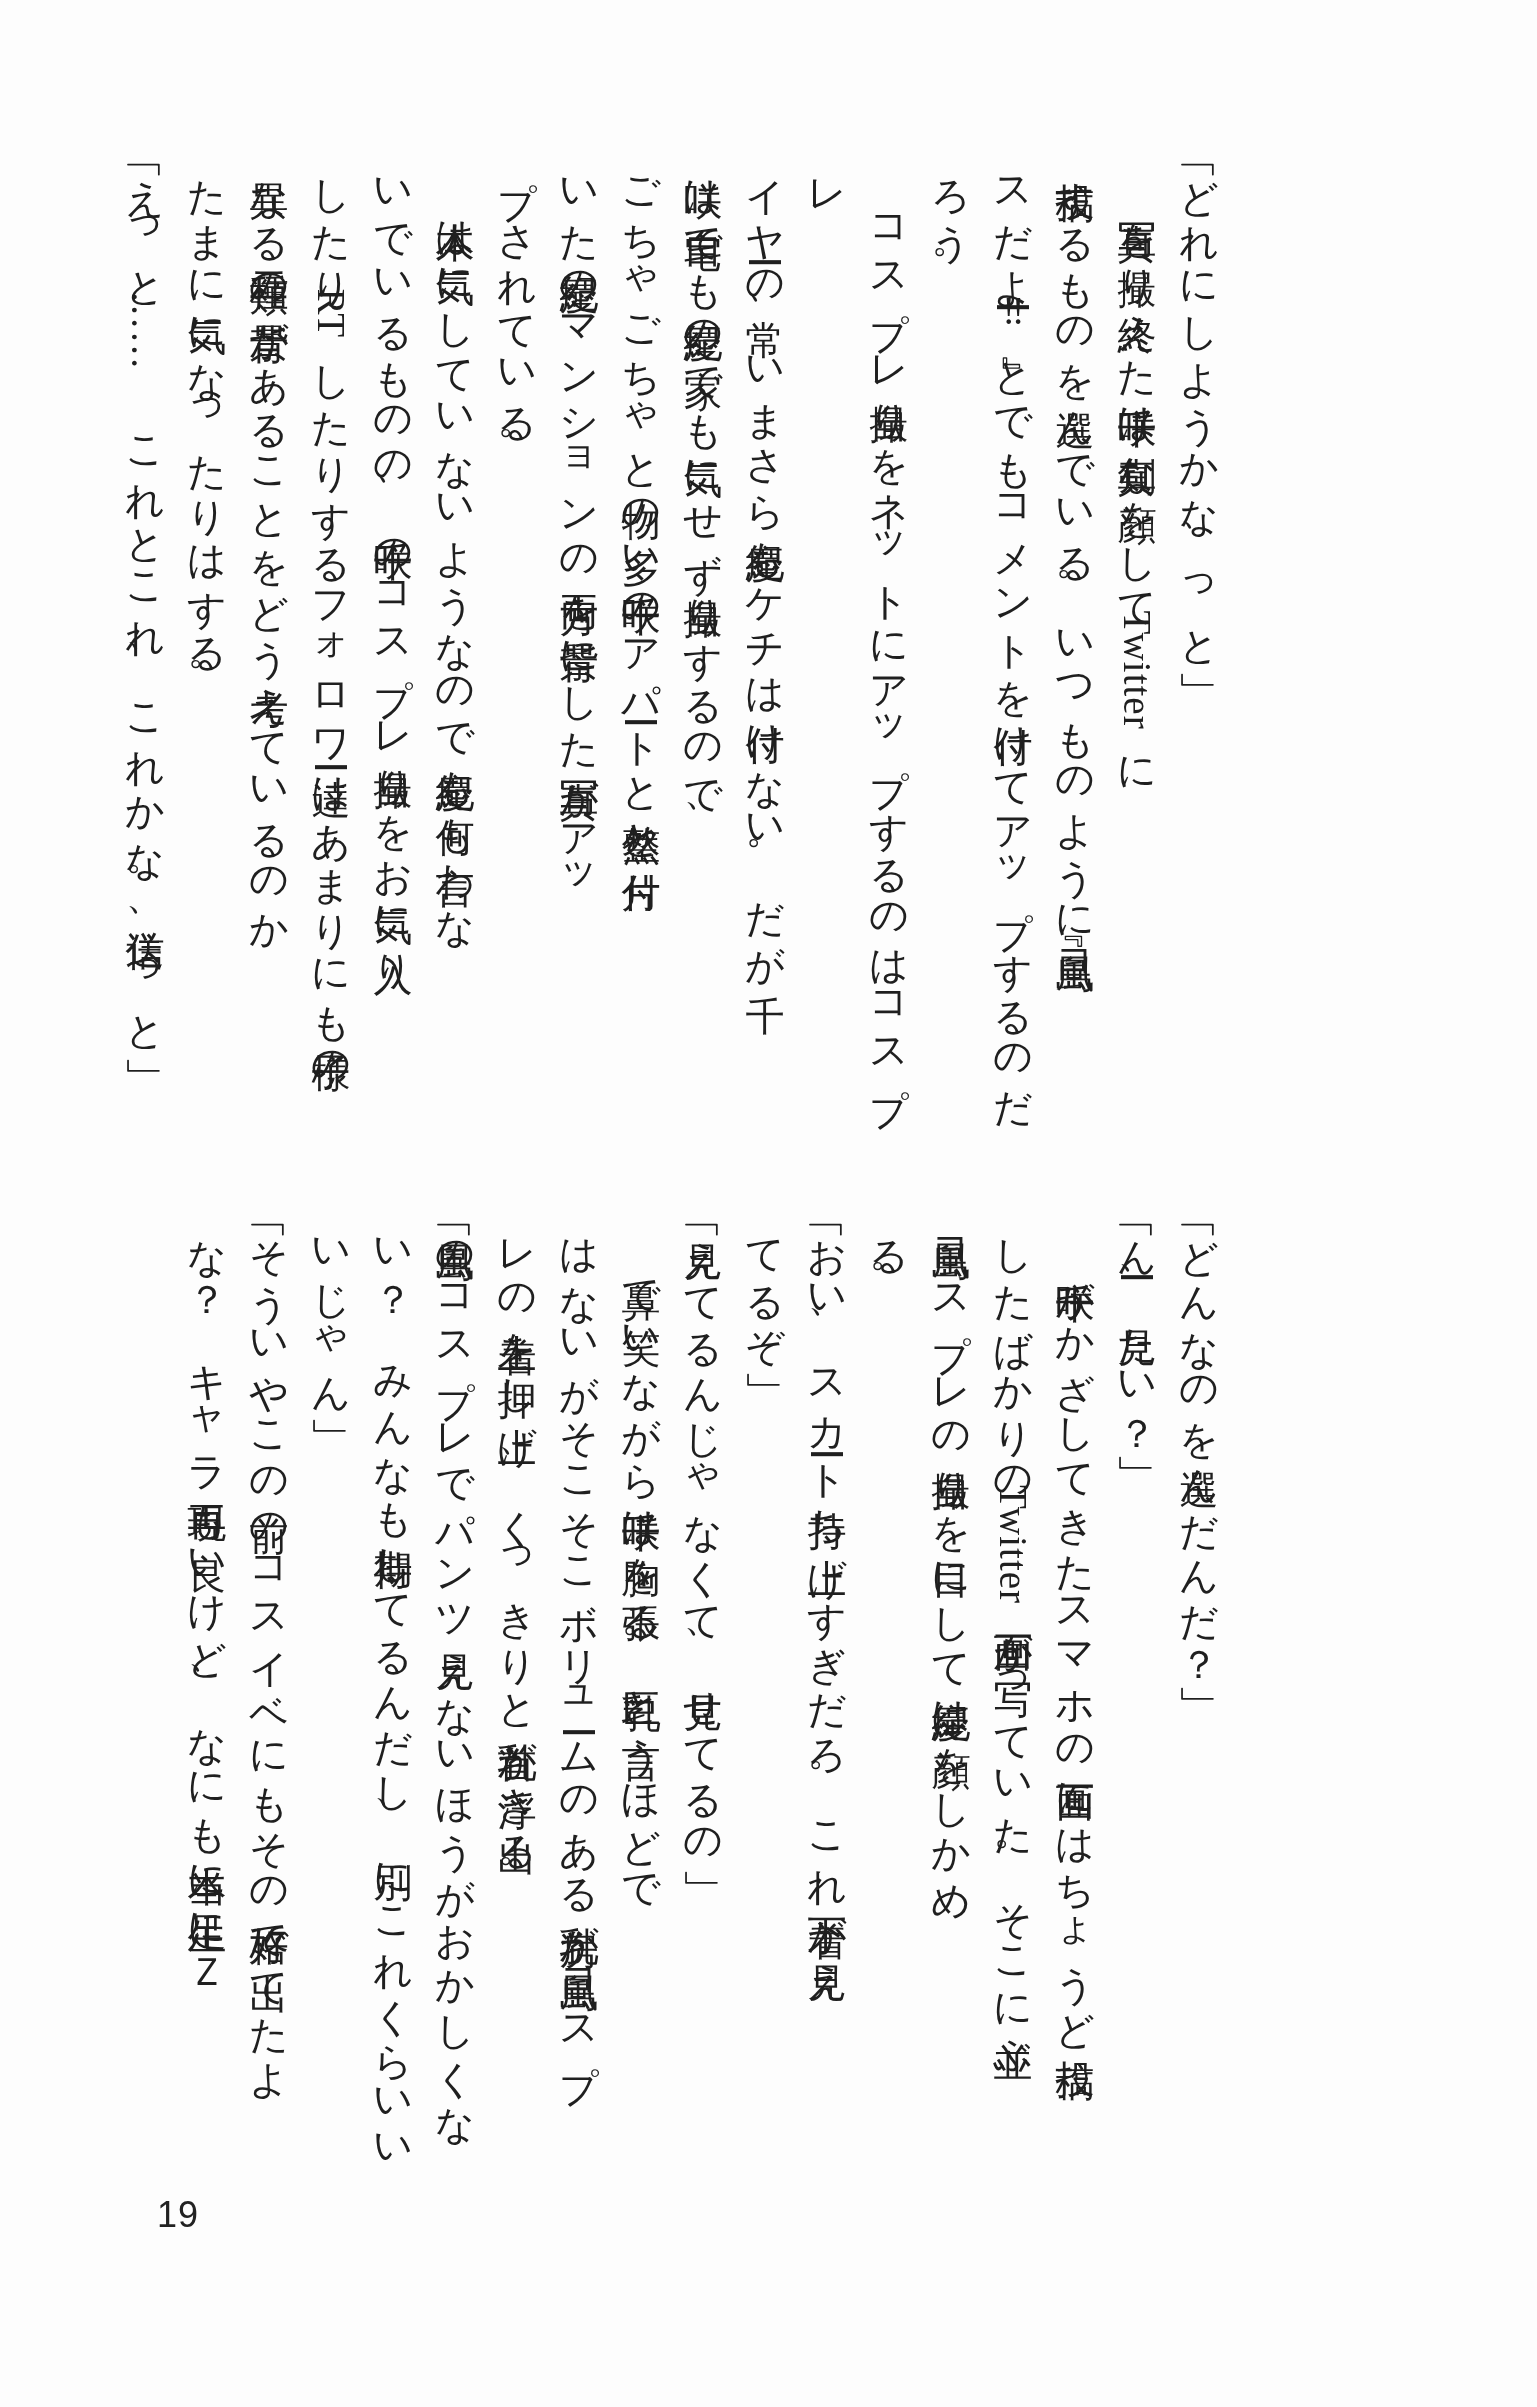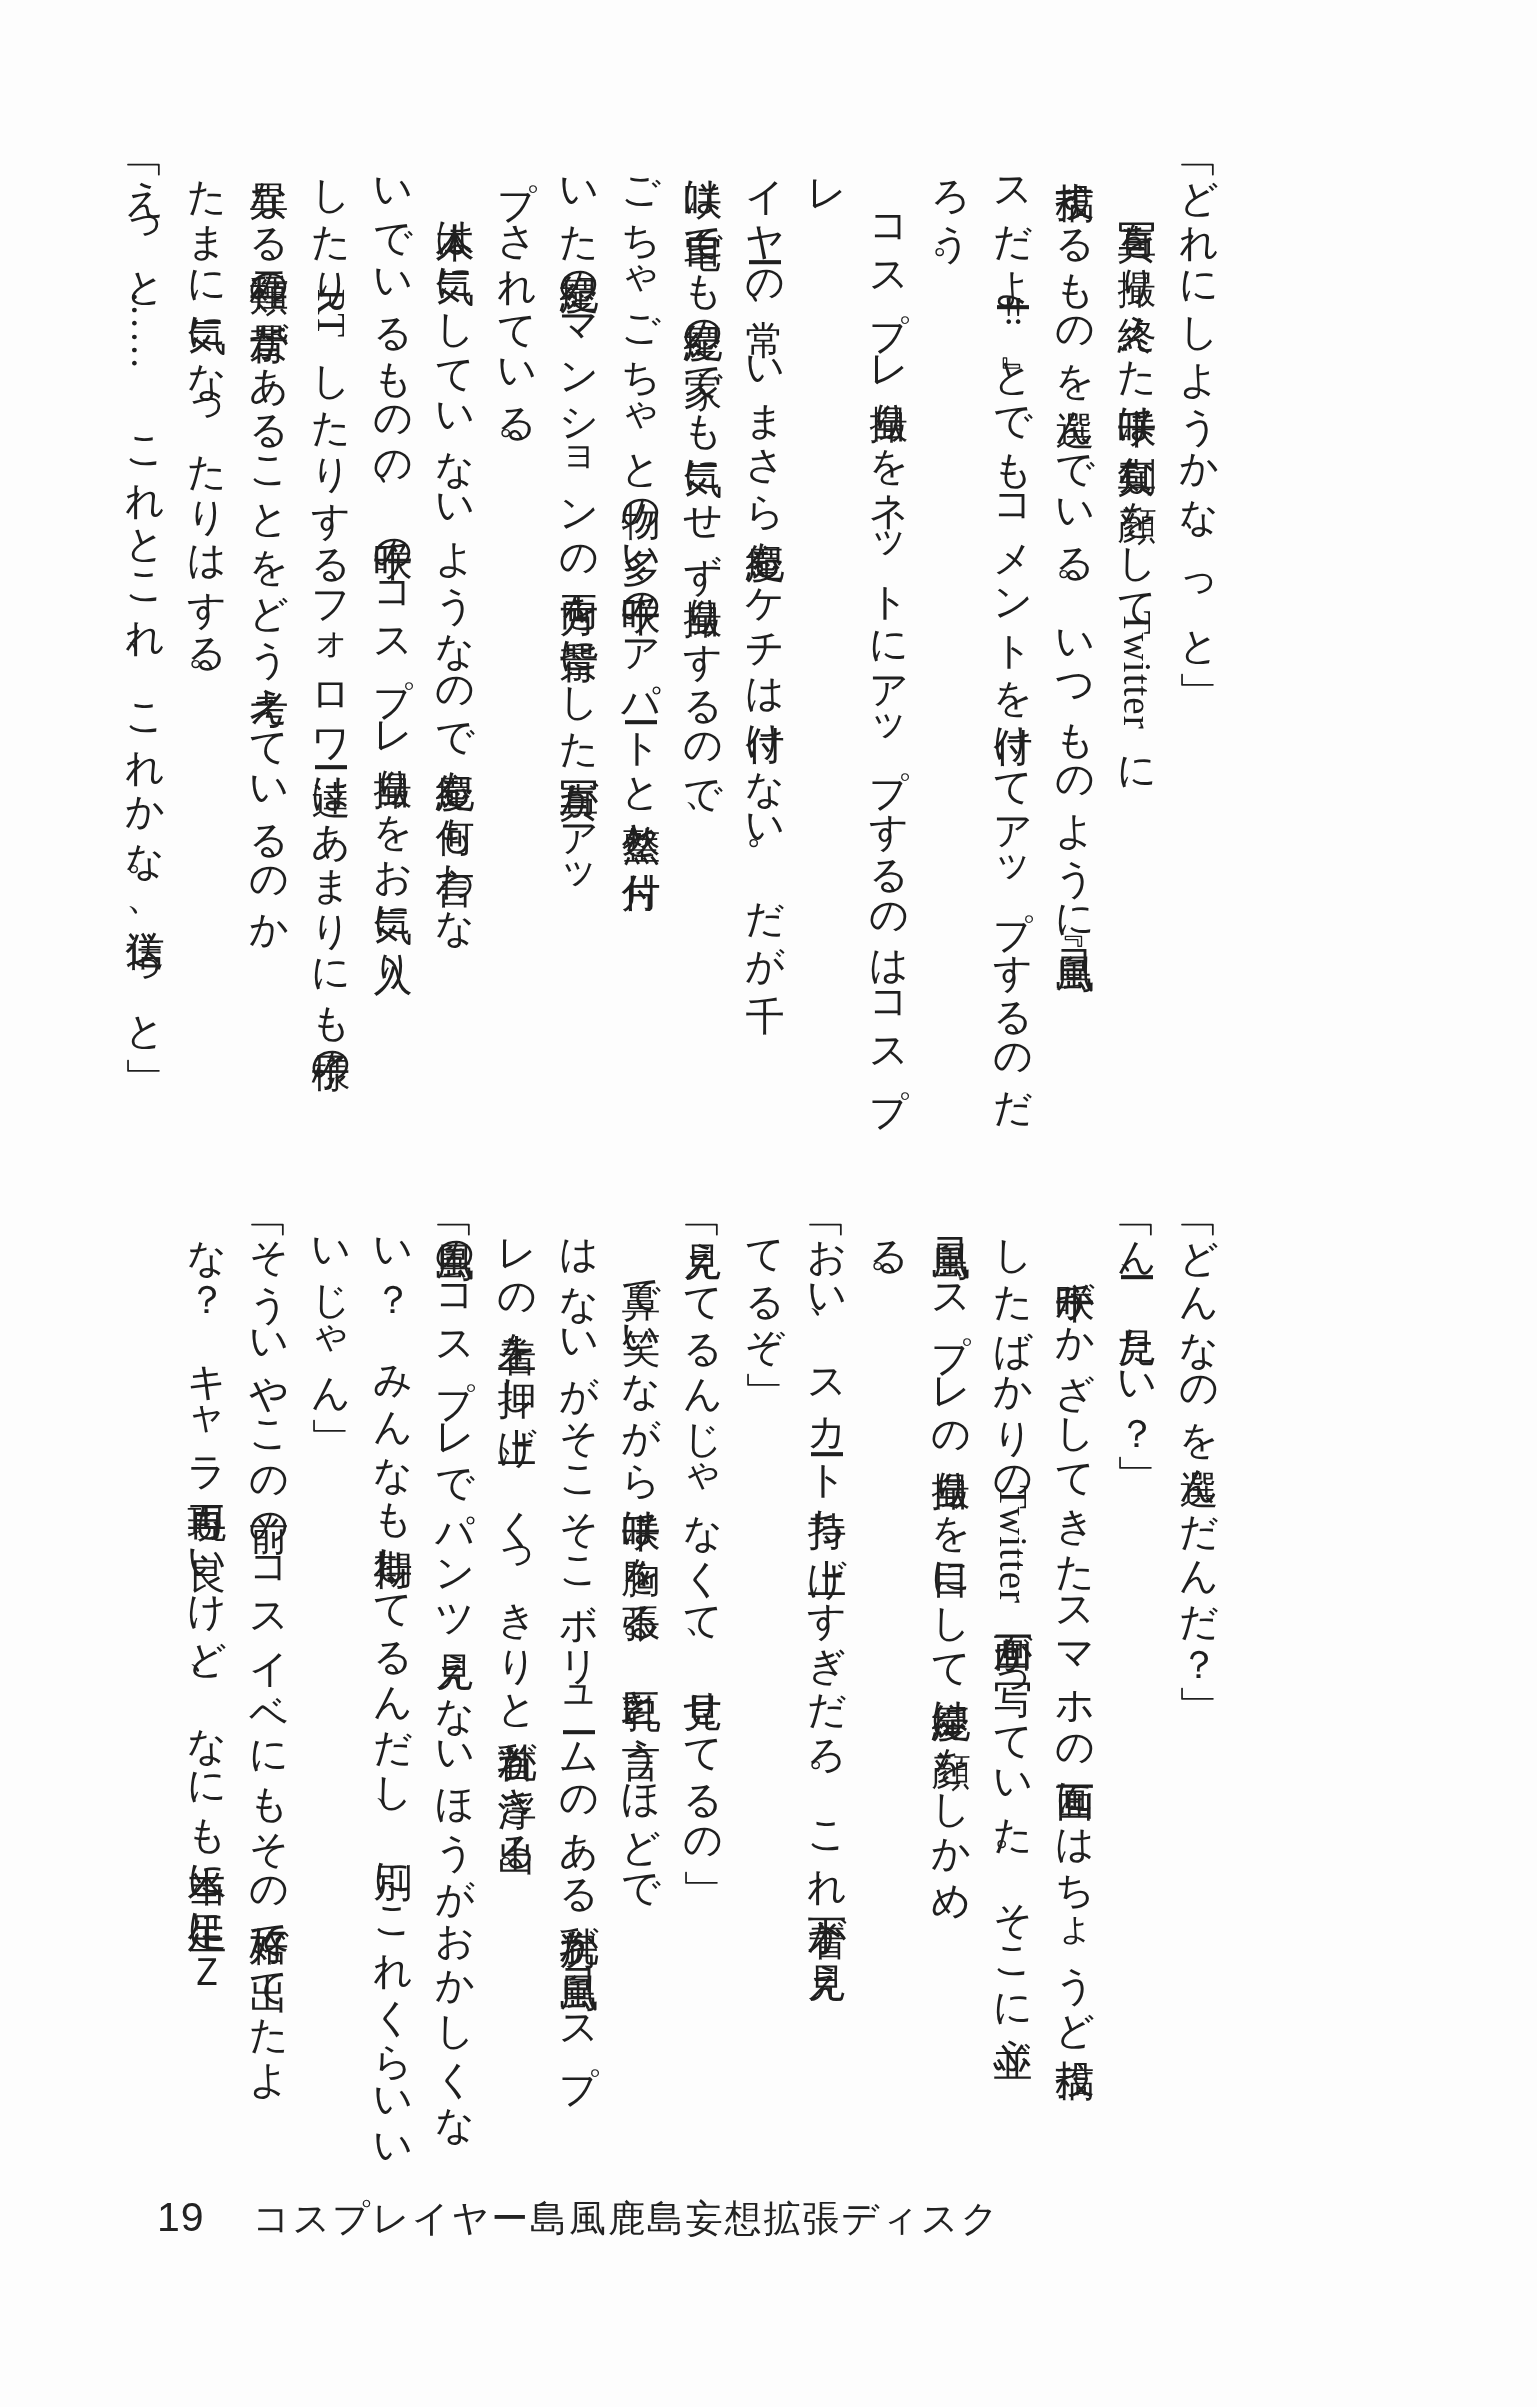--- a/index.html
+++ b/index.html
@@ -33,21 +33,21 @@
   .page-footer{
     position:absolute;
     left:157px;
     top:2194px;
     display:flex;
     align-items:baseline;
     font-family:"Liberation Sans","DejaVu Sans",sans-serif;
     color:#222;
   }
   .footer-num{
-    font-size:41px;
+    font-size:36px;
     letter-spacing:1px;
   }
   .footer-title{
     margin-left:48px;
     font-size:37px;
     letter-spacing:1.9px;
     font-weight:500;
   }
 </style>
 </head>
@@ -90,17 +90,16 @@
       <div class="vline">レの上着を押し上げ、くっきりと乳首が浮き出る。</div>
       <div class="vline">「島風のコスプレでパンツ見えないほうがおかしくな</div>
       <div class="vline">い？　みんなも期待してるんだし、別にこれくらいい</div>
       <div class="vline">いじゃん」</div>
       <div class="vline">「そういやこの前のコスイベにもその格好で出てたよ</div>
       <div class="vline">な？　キャラ再現も良いけど、なにも本当に生足にＺ</div>
     </div>
 
   <div class="page-footer">
     <span class="footer-num">19</span>
-    <span class="footer-title">コスプレイヤー島風鹿島妄想拡張ディスク</span>
   </div>
 
 </div>
 
 
 </body></html>

